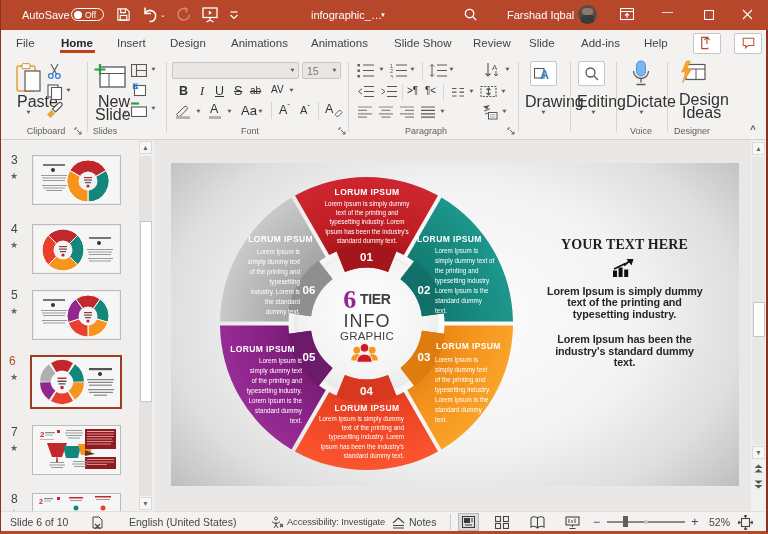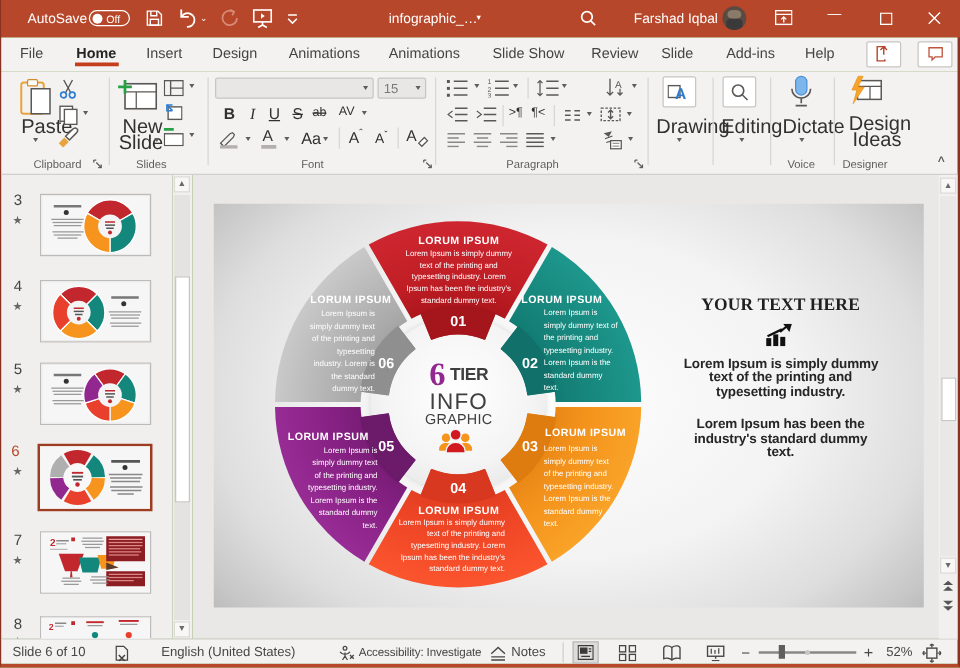--- a/index.html
+++ b/index.html
@@ -183,21 +183,21 @@
   <div class="chev" style="left:149px;top:9px;">▼</div>
   <svg class="ricon" style="left:131px;top:26px;" width="14" height="14" viewBox="0 0 14 14">
     <rect x="2.5" y="2.5" width="11" height="10" fill="#fff" stroke="#5A5856" stroke-width="1.1"></rect>
     <path d="M6 5.5 h-4.5 v-4.5 h4.5 M1.5 1 l4.5 4.5" fill="none" stroke="#2B7CD3" stroke-width="1.2"></path>
   </svg>
   <svg class="ricon" style="left:130px;top:45px;" width="16" height="15" viewBox="0 0 16 15">
     <path d="M0 1.5 h8" stroke="#27A046" stroke-width="2.2"></path>
     <rect x="0.5" y="5" width="15" height="9.5" fill="#fff" stroke="#5A5856" stroke-width="1.1"></rect>
   </svg>
   <div class="chev" style="left:149px;top:48px;">▼</div>
-  <div class="glabel" style="left:80px;">Slides</div>
+  <div class="glabel" style="left:64px;">Slides</div>
   <div class="grp-div" style="left:165px;"></div>
 
   <div class="combo" style="left:171px;width:127px;"></div>
   <div class="chev" style="left:288px;top:10px;">▼</div>
   <div class="combo" style="left:301px;width:39px;font-size:10.5px;color:#7a7876;padding:2px 0 0 4px;">15</div>
   <div class="chev" style="left:330px;top:10px;">▼</div>
   <div class="rlabel" style="left:178px;top:27px;font-weight:bold;font-size:12.5px;">B</div>
   <div class="rlabel" style="left:199px;top:27px;font-style:italic;font-size:12.5px;font-family:'Liberation Serif',serif;">I</div>
   <div class="rlabel" style="left:214px;top:27px;text-decoration:underline;font-size:12.5px;">U</div>
   <div class="rlabel" style="left:233px;top:27px;text-decoration:line-through;font-size:12.5px;">S</div>

